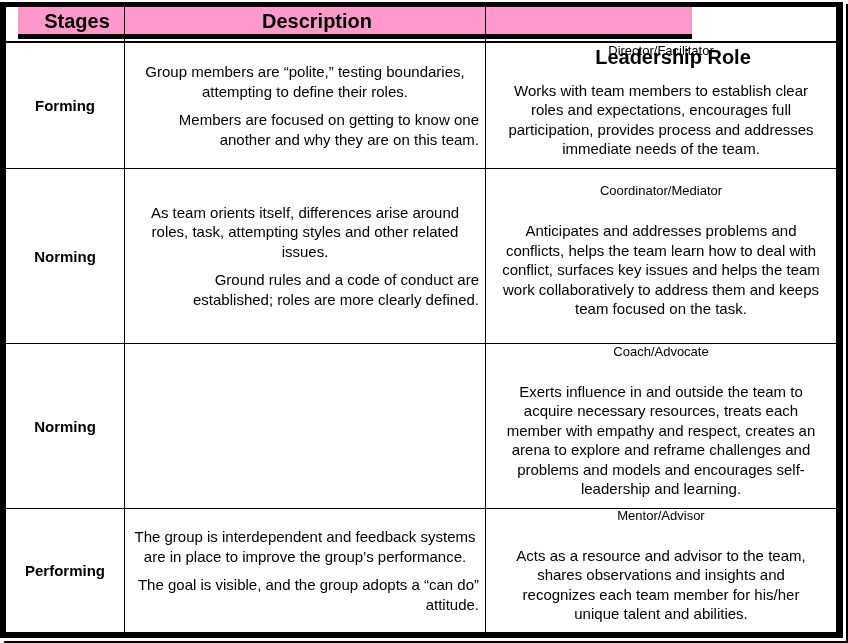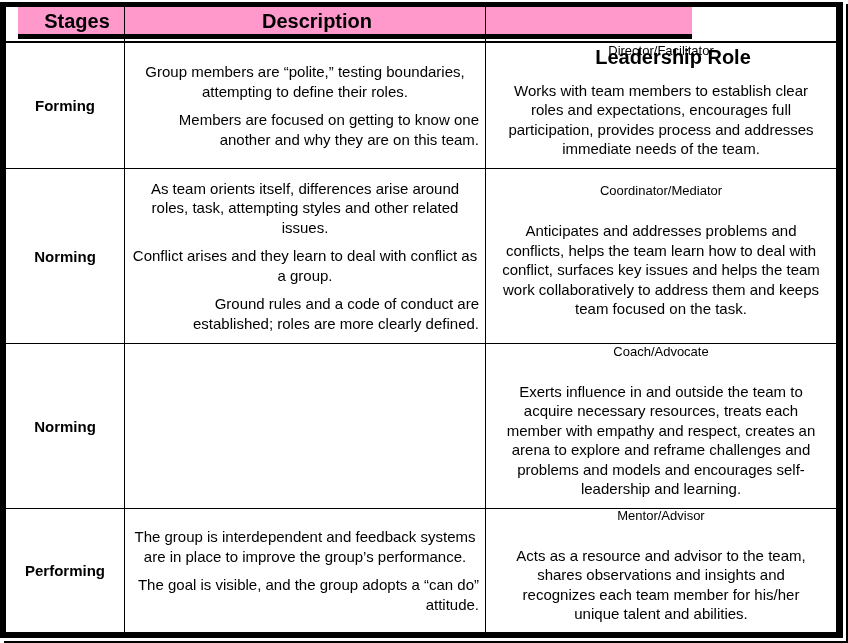--- a/index.html
+++ b/index.html
@@ -157,21 +157,20 @@
     </div>
   </div>
   <div class="hdiv" style="top:161px;"></div>
 
   <div class="row" style="top:162px; height:174px;">
     <div class="cell stage">
       <span class="stage-name">Norming</span>
     </div>
     <div class="cell desc">
       <p class="para">As team orients itself, differences arise around roles, task, attempting styles and other related issues.</p>
-      <p class="para">Conflict arises and they learn to deal with conflict as a group.</p>
       <p class="para">Ground rules and a code of conduct are established; roles are more clearly defined.</p>
     </div>
     <div class="cell role">
       <p class="role-title">Coordinator/Mediator</p>
       <p class="role-text">Anticipates and addresses problems and conflicts, helps the team learn how to deal with conflict, surfaces key issues and helps the team work collaboratively to address them and keeps team focused on the task.</p>
     </div>
   </div>
   <div class="hdiv" style="top:336px;"></div>
 
   <div class="row" style="top:337px; height:164px;">

